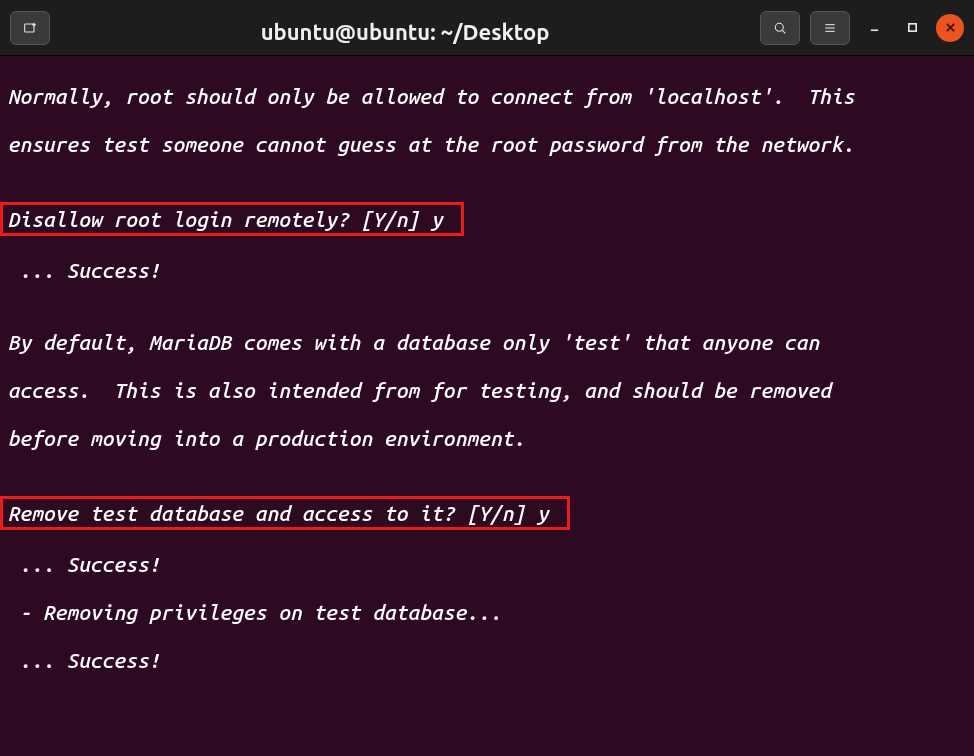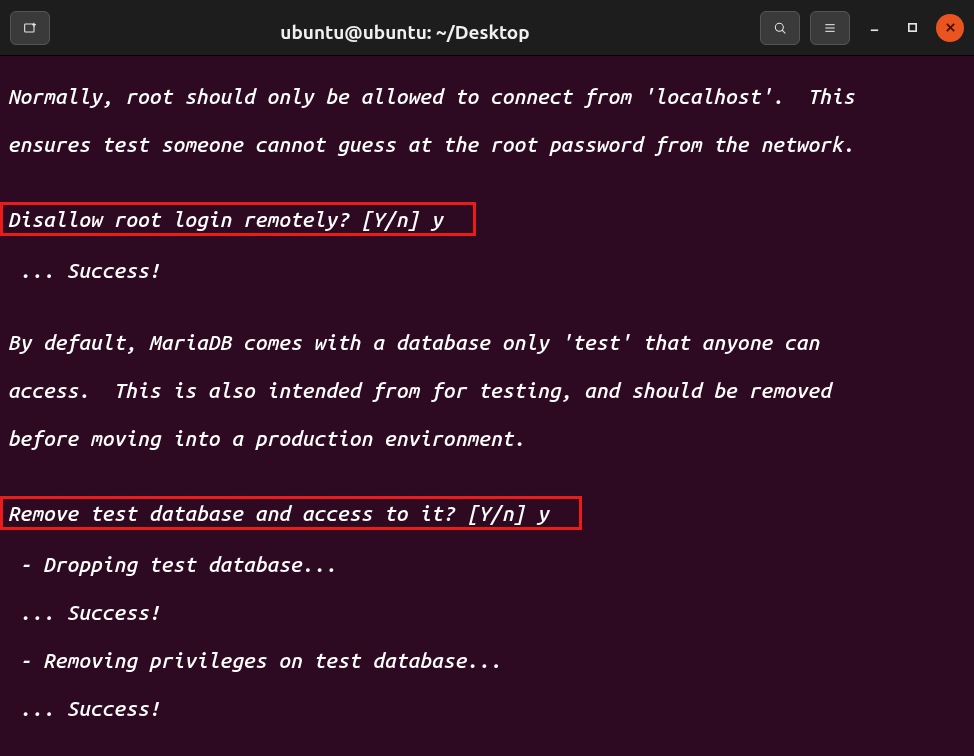--- a/index.html
+++ b/index.html
@@ -33,21 +33,21 @@
       justify-content:center;
       color:#ddd;
       border:1px solid #555;
     }
     .tb-btn svg { width:16px; height:16px; stroke:#e6e6e6; fill:none; stroke-width:1.6; }
     .title {
       flex:1;
       text-align:center;
       color:#f0f0f0;
       font-weight:600;
-      font-size:19px;
+      font-size:22px;
       margin-top:8px;
     }
     .tb-right { display:flex; gap:10px; align-items:center; }
     .win-btn {
       width:28px; height:28px;
       border-radius:50%;
       display:flex; align-items:center; justify-content:center;
       font-size:13px;
       color:#eaeaea;
       background:transparent;
@@ -61,21 +61,21 @@
       font-weight:500;
       letter-spacing:0;
       position:relative;
     }
     .line { position:relative;font-style:italic; }
     .boxed {
       display:inline-block;
       border:3px solid #ea1b1b;
       margin-left:-8px;
       padding-left:5px;
-      padding-right:30px;
+      padding-right:18px;
       line-height:28px;
       margin-top:-2px;
       margin-bottom:-2px;
     }
   </style>
 </head>
 <body>
 
 <div class="titlebar">
   <div class="tb-btn">
@@ -124,21 +124,20 @@
 <div class="line">ensures test someone cannot guess at the root password from the network.</div>
 <div class="line"></div>
 <div class="line"><span class="boxed">Disallow root login remotely? [Y/n] y</span></div>
 <div class="line"> ... Success!</div>
 <div class="line"></div>
 <div class="line">By default, MariaDB comes with a database only 'test' that anyone can</div>
 <div class="line">access.  This is also intended from for testing, and should be removed</div>
 <div class="line">before moving into a production environment.</div>
 <div class="line"></div>
 <div class="line"><span class="boxed">Remove test database and access to it? [Y/n] y</span></div>
-<div class="line"> - Dropping test database...</div>
 <div class="line"> ... Success!</div>
 <div class="line"> - Removing privileges on test database...</div>
 <div class="line"> ... Success!</div>
 <div class="line"></div>
 
 
 <div class="line"></div>
 
 
 <div class="line"></div>

